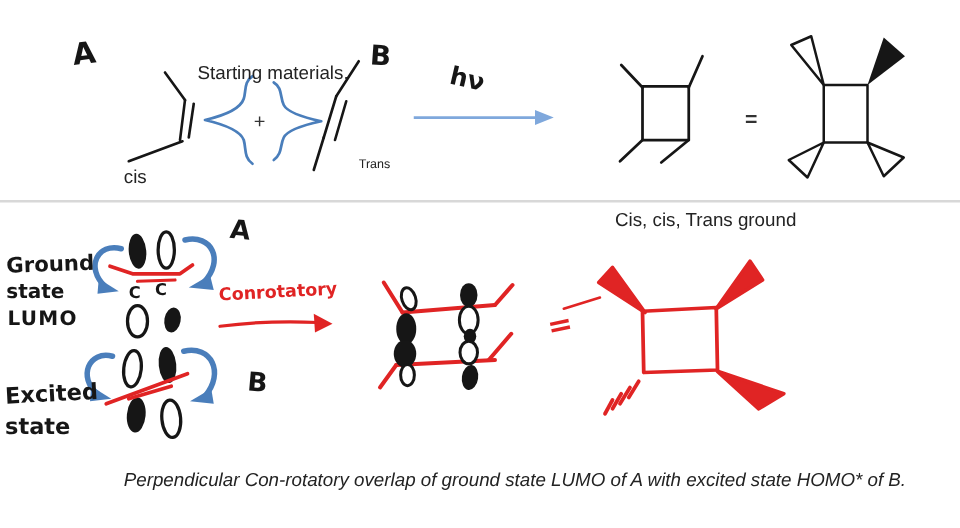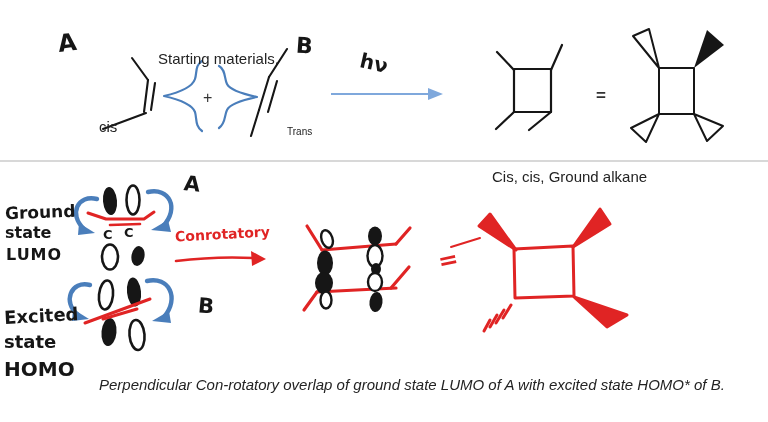--- a/index.html
+++ b/index.html
@@ -139,41 +139,40 @@
         <line x1="504" y1="310" x2="496" y2="323"></line>
         <line x1="497" y1="315" x2="490" y2="327"></line>
         <line x1="490" y1="320" x2="484" y2="331"></line>
       </g>
     </g>
   </svg>
 
   <div class="abs hand" style="left:58px;top:29px;font-size:24px;transform:rotate(-7deg);">A</div>
   <div class="abs typed" style="left:158px;top:24px;font-size:15px;margin-top:26px;">Starting materials.</div>
   <div class="abs hand" style="left:296px;top:33px;font-size:22px;transform:rotate(4deg);">B</div>
-  <div class="abs typed" style="left:99px;top:118px;font-size:15px;">cis</div>
+  <div class="abs typed" style="left:99px;top:133px;font-size:15px;">cis</div>
   <div class="abs typed" style="left:203px;top:89px;font-size:16px;color:#333;">+</div>
   <div class="abs typed" style="left:287px;top:126px;font-size:10px;">Trans</div>
   <div class="abs hand" style="left:360px;top:51px;font-size:20px;transform:rotate(13deg);">hν</div>
   <div class="abs typed" style="left:596px;top:86px;font-size:17px;font-weight:700;color:#333;">=</div>
 
   <div class="abs hand" style="left:5px;top:202px;font-size:17px;transform:rotate(-2deg);">Ground</div>
   <div class="abs hand" style="left:5px;top:223px;font-size:16px;">state</div>
   <div class="abs hand" style="left:6px;top:245px;font-size:16px;letter-spacing:1px;">LUMO</div>
 
   <div class="abs hand" style="left:184px;top:172px;font-size:21px;transform:rotate(6deg);">A</div>
 
   <div class="abs hand" style="left:103px;top:227px;font-size:13px;">C</div>
   <div class="abs hand" style="left:124px;top:225px;font-size:13px;">C</div>
 
   <div class="abs hand-red" style="left:175px;top:226px;font-size:14px;transform:rotate(-3deg);">Conrotatory</div>
 
   <div class="abs hand" style="left:4px;top:305px;font-size:18px;transform:rotate(-3deg);">Excited</div>
   <div class="abs hand" style="left:4px;top:331px;font-size:18px;">state</div>
-  <div class="abs hand" style="left:4px;top:357px;font-size:20px;">HOMO</div>
 
   <div class="abs hand" style="left:198px;top:294px;font-size:21px;transform:rotate(5deg);">B</div>
 
   <div class="abs hand-red" style="left:438px;top:246px;font-size:24px;transform:rotate(-12deg);">=</div>
 
-  <div class="abs typed" style="left:492px;top:168px;font-size:15px;">Cis, cis, Ground alkane</div>
+  <div class="abs typed" style="left:492px;top:168px;font-size:15px;">Cis, cis, Trans ground</div>
 
   <div class="abs typed" style="left:99px;top:376px;font-size:15px;font-style:italic;">Perpendicular Con-rotatory overlap of ground state LUMO of A with excited state HOMO* of B.</div>
 </div>
 
 </body></html>

